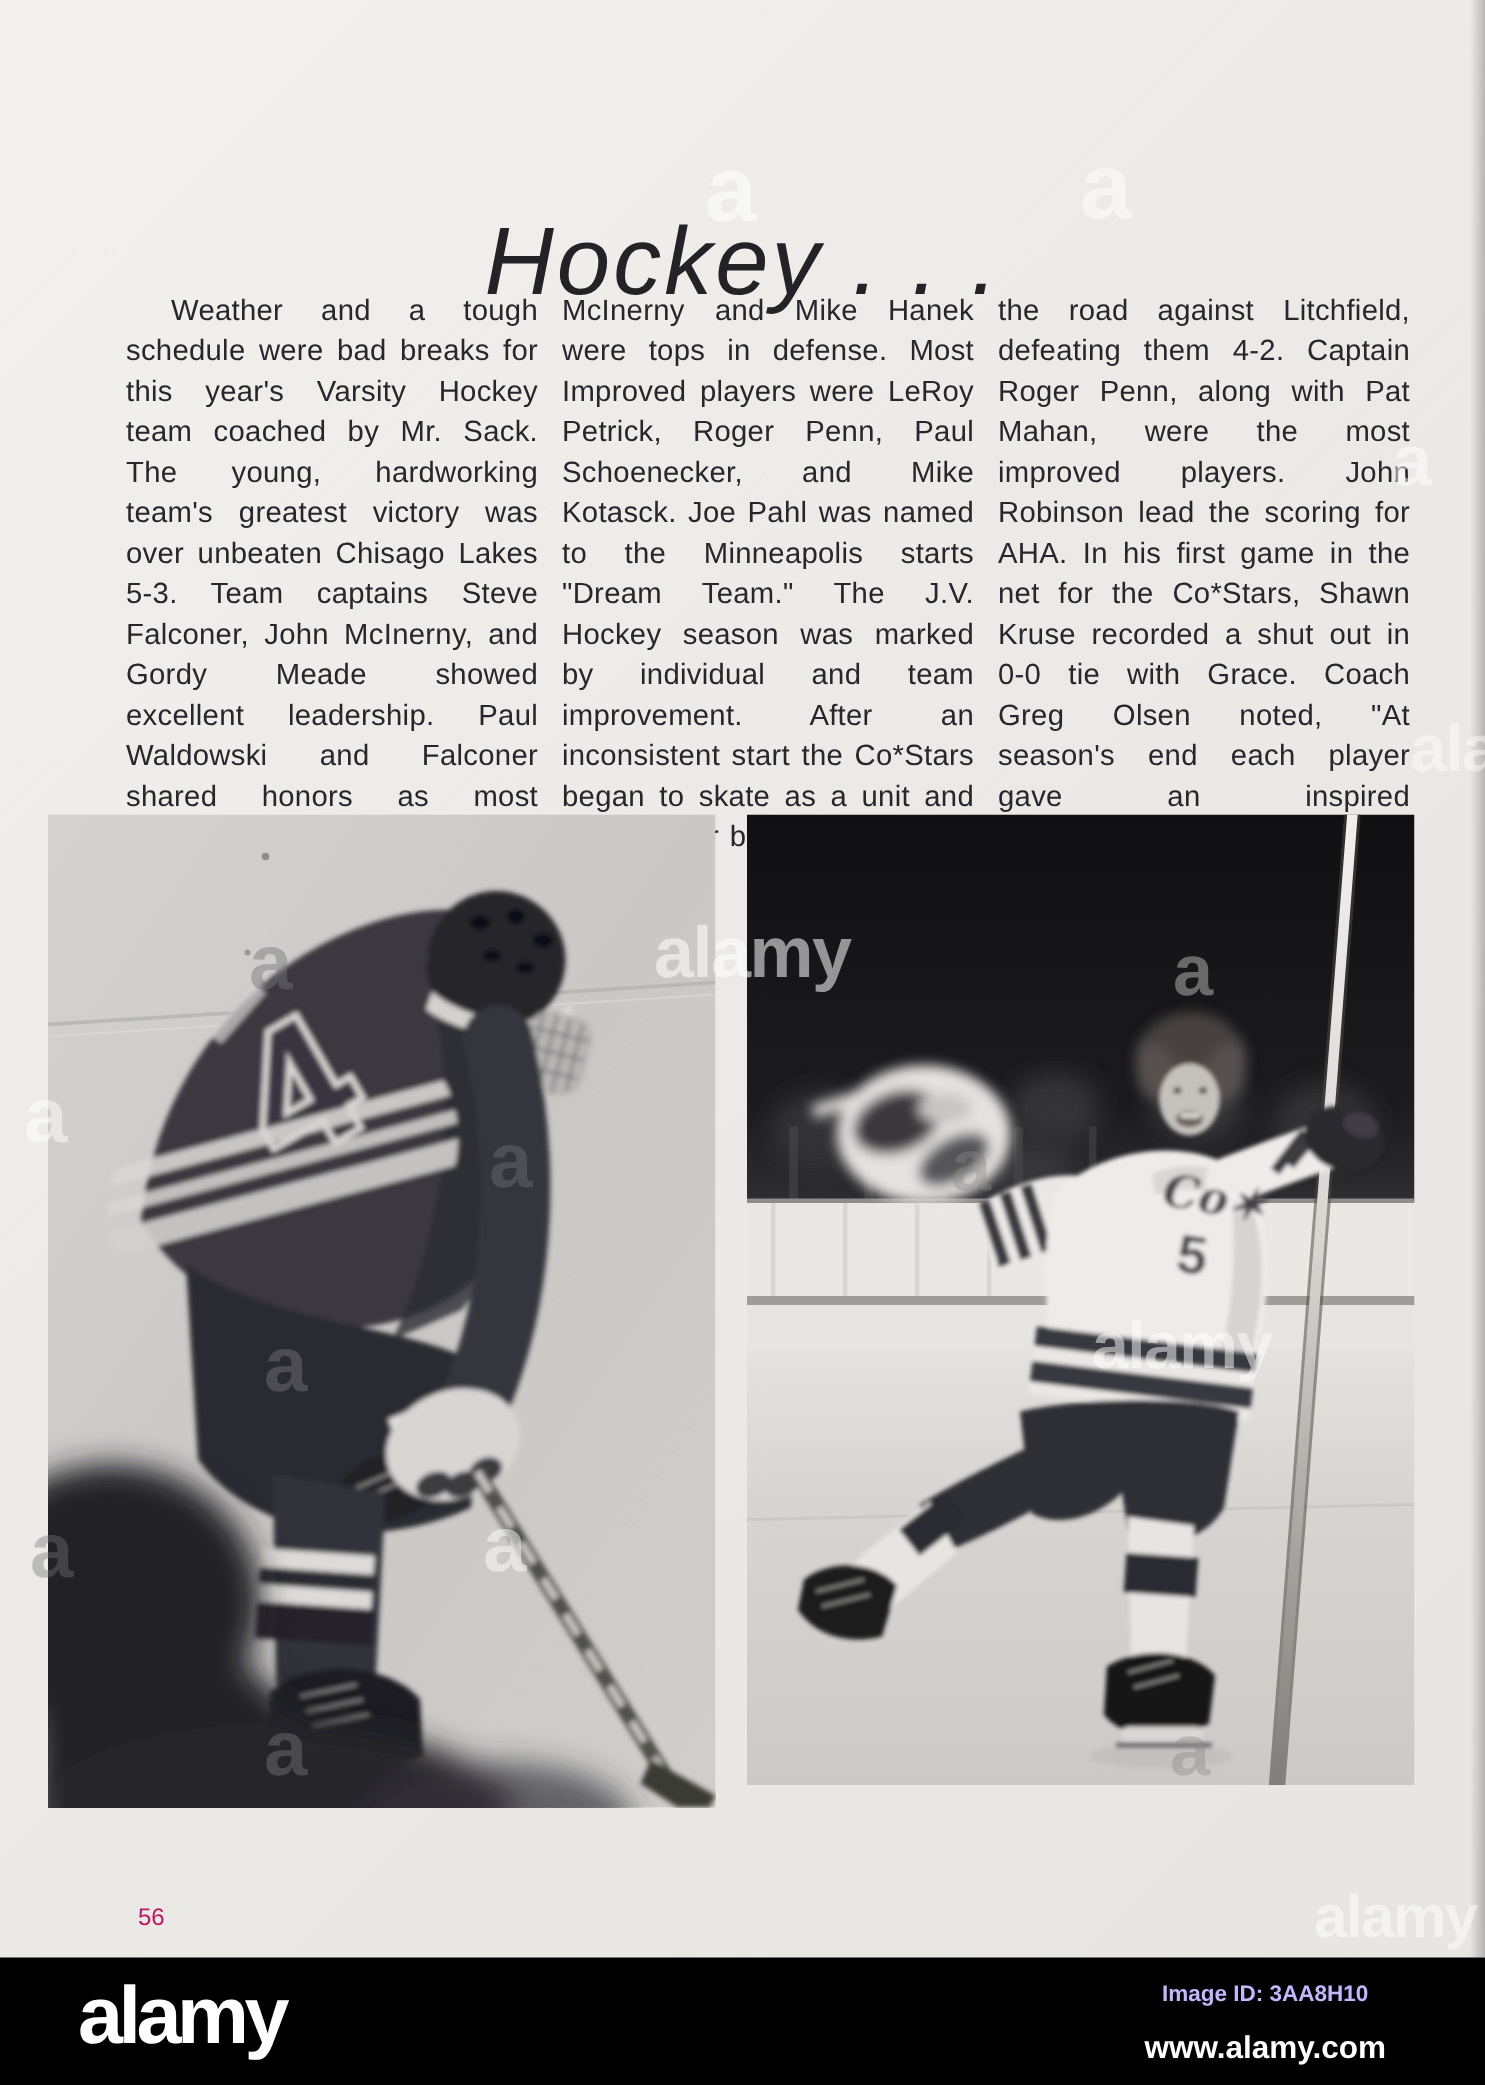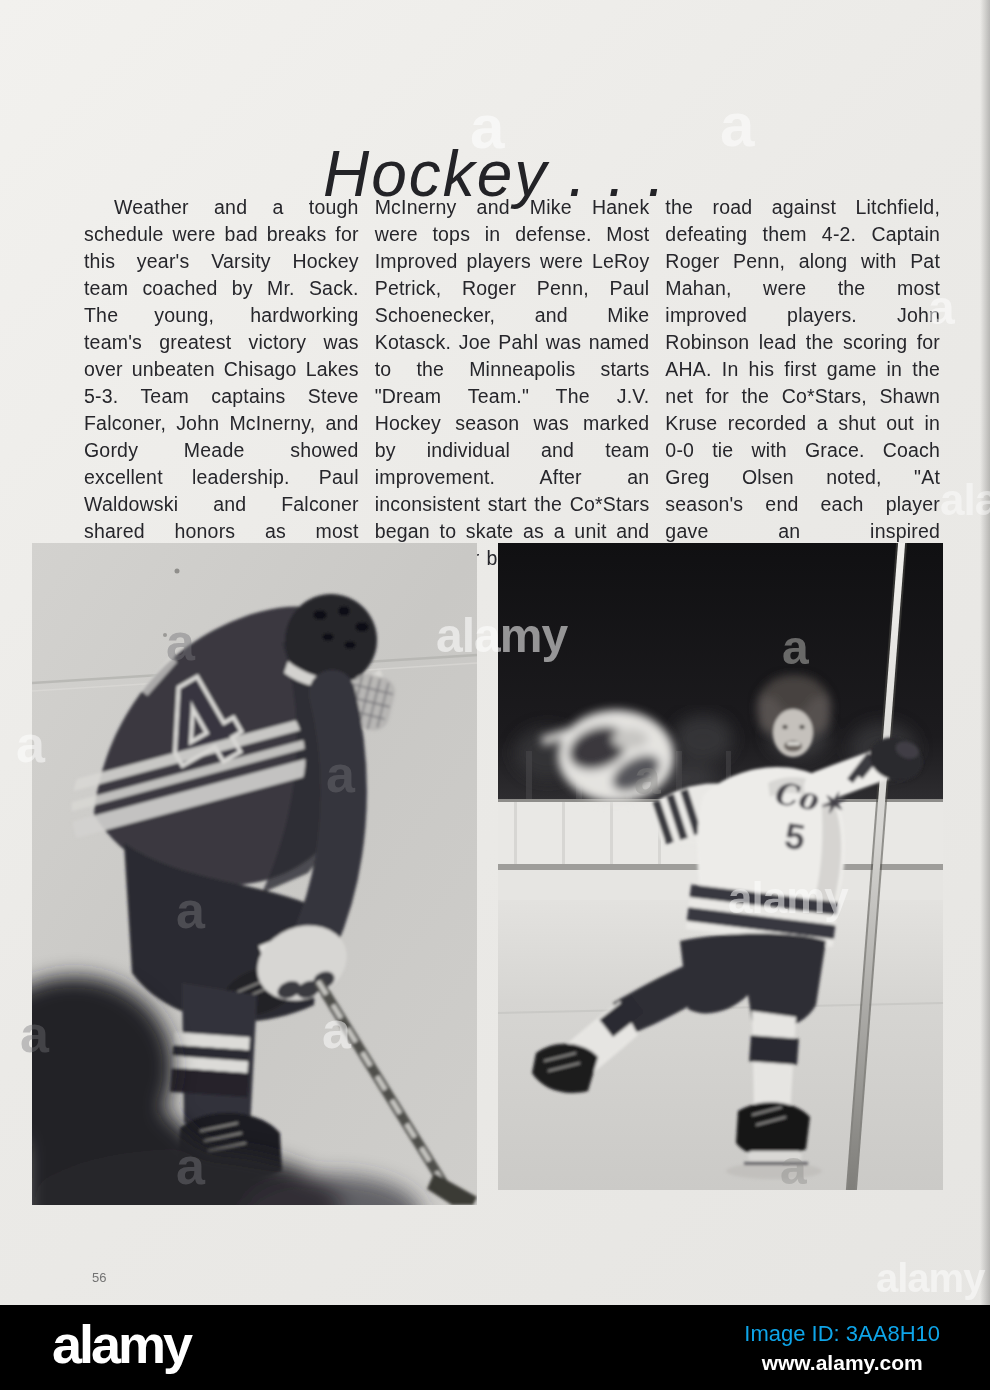--- a/index.html
+++ b/index.html
@@ -30,38 +30,38 @@
     text-align:justify; letter-spacing:0.2px; word-spacing:1.5px;
   }
   .col p { margin:0; }
   .col p.indent { text-indent:30px; }
   .b { font-weight:400; }
   .photo { position:absolute; z-index:1; }
   .photo svg { display:block; width:100%; height:100%; }
   .photo-left  { left:32px;  top:543px; width:445px; height:662px; }
   .photo-right { left:498px; top:543px; width:445px; height:647px; }
   .page-num {
-    position:absolute; left:92px; top:1270px; font-size:13px; color:#737373; z-index:1;
+    position:absolute; left:92px; top:1270px; font-size:16px; color:#be185d; z-index:1;
   }
   #wm-layer { position:absolute; inset:0; z-index:3; pointer-events:none; }
   .wm {
     position:absolute; font-weight:700; letter-spacing:-1px; line-height:1;
     pointer-events:none; user-select:none;
   }
   .footer {
     position:absolute; left:0; top:1305px; width:990px; height:85px;
     background:#000; z-index:4;
   }
   .footer-logo {
     position:absolute; left:52px; top:12px; font-size:54px; font-weight:700;
     color:#ffffff; letter-spacing:-3px; line-height:1;
   }
   .footer-right { position:absolute; right:50px; top:16px; text-align:center; }
-  .footer-id  { font-size:22px; color:#0ea5e9; font-weight:400; margin:0 0 4px 0; }
-  .footer-url { font-size:21px; color:#ffffff; font-weight:700; margin:0; }
+  .footer-id  { font-size:15px; color:#c4b5fd; font-weight:700; margin:0 0 4px 0; }
+  .footer-url { font-size:21px; color:#ffffff; font-weight:700; margin:16px; }
 </style>
 </head>
 <body>
 
 <div class="scan-page"></div>
 <div class="page-edge-shadow"></div>
 
 <h1 class="title">Hockey . . .</h1>
 
 <div class="columns">

